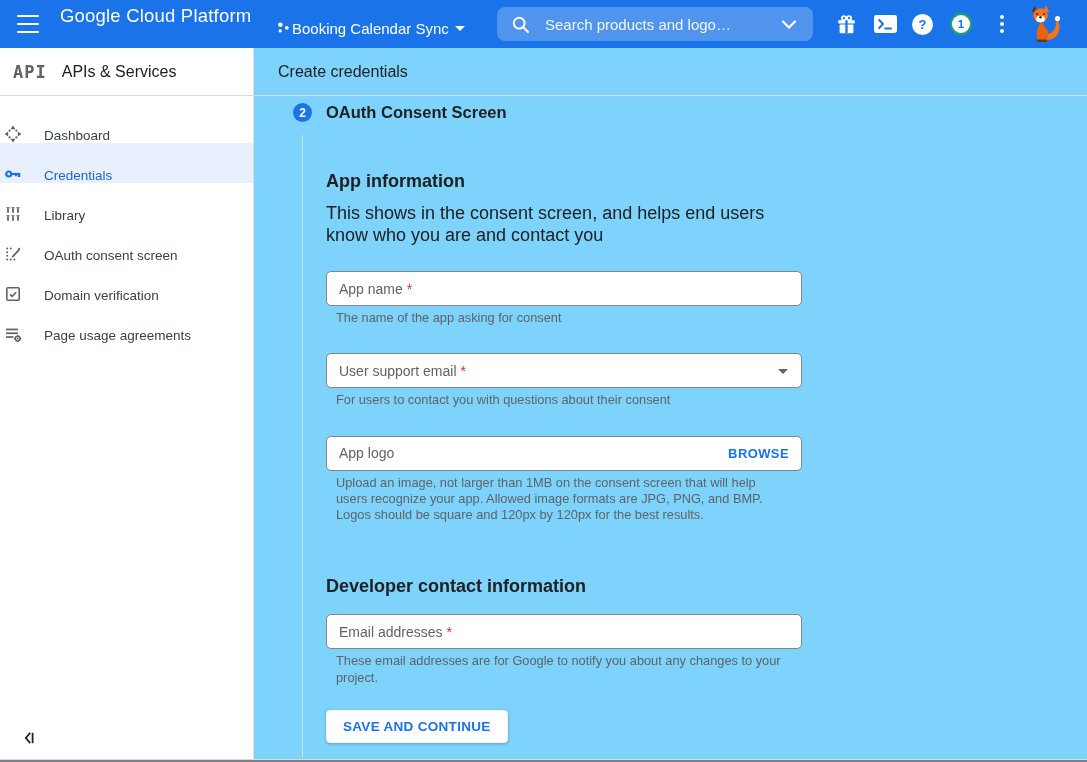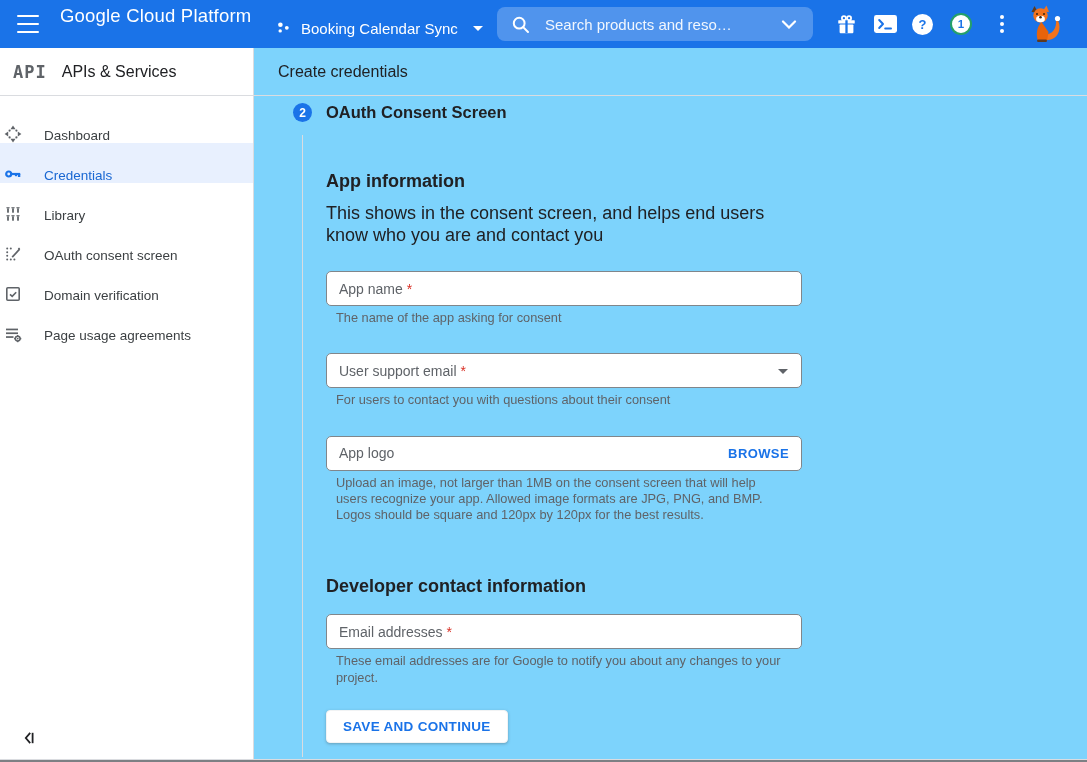--- a/index.html
+++ b/index.html
@@ -22,21 +22,21 @@
     display: flex; flex-direction: column; justify-content: space-between;
     cursor: pointer; padding: 1px 0;
   }
   .hamburger span { display: block; height: 2.4px; background: #fff; border-radius: 1px; }
   .brand {
     position: absolute; left: 60px; top: 0; height: 32px; display: flex; align-items: center;
     color: #fff; font-size: 18.5px; letter-spacing: 0.2px; white-space: nowrap;
   }
   .project-selector {
     position: absolute; left: 276px; top: 0; height: 56px;
-    display: flex; align-items: center; gap: 9px; color: #fff; cursor: pointer;
+    display: flex; align-items: center; color: #fff; cursor: pointer;
   }
   .project-selector .pname { font-size: 15px; font-weight: 500; white-space: nowrap; }
   .caret-down {
     width: 0; height: 0; border-left: 5px solid transparent; border-right: 5px solid transparent;
     border-top: 5.5px solid #fff; margin-left: 6px;
   }
   .search-bar {
     position: absolute; left: 497px; top: 7px; width: 316px; height: 34px;
     background: rgba(255,255,255,0.24); border-radius: 8px;
     display: flex; align-items: center; cursor: text;
@@ -166,21 +166,21 @@
     <span class="caret-down"></span>
   </div>
 
   <div class="search-bar">
     <span class="mag">
       <svg width="19" height="19" viewBox="0 0 19 19" fill="none" stroke="#fff" stroke-width="2">
           <circle cx="8.2" cy="8.2" r="5.4"></circle>
           <path d="M12.4 12.4 L17 17" stroke-linecap="round"></path>
         </svg>
     </span>
-    <span class="ph">Search products and reso…</span>
+    <span class="ph">Search products and logo…</span>
     <span class="sb-caret">
       <svg width="16" height="9" viewBox="0 0 16 9" fill="none" stroke="#fff" stroke-width="2.2" stroke-linecap="round">
           <path d="M2 1.5 L8 7.5 L14 1.5"></path>
         </svg>
     </span>
   </div>
 
   <div class="hdr-ic ic-gift">
     <svg width="23" height="23" viewBox="0 0 24 24">
       <circle cx="9.3" cy="5.4" r="2.1" fill="none" stroke="#fff" stroke-width="1.8"></circle>

